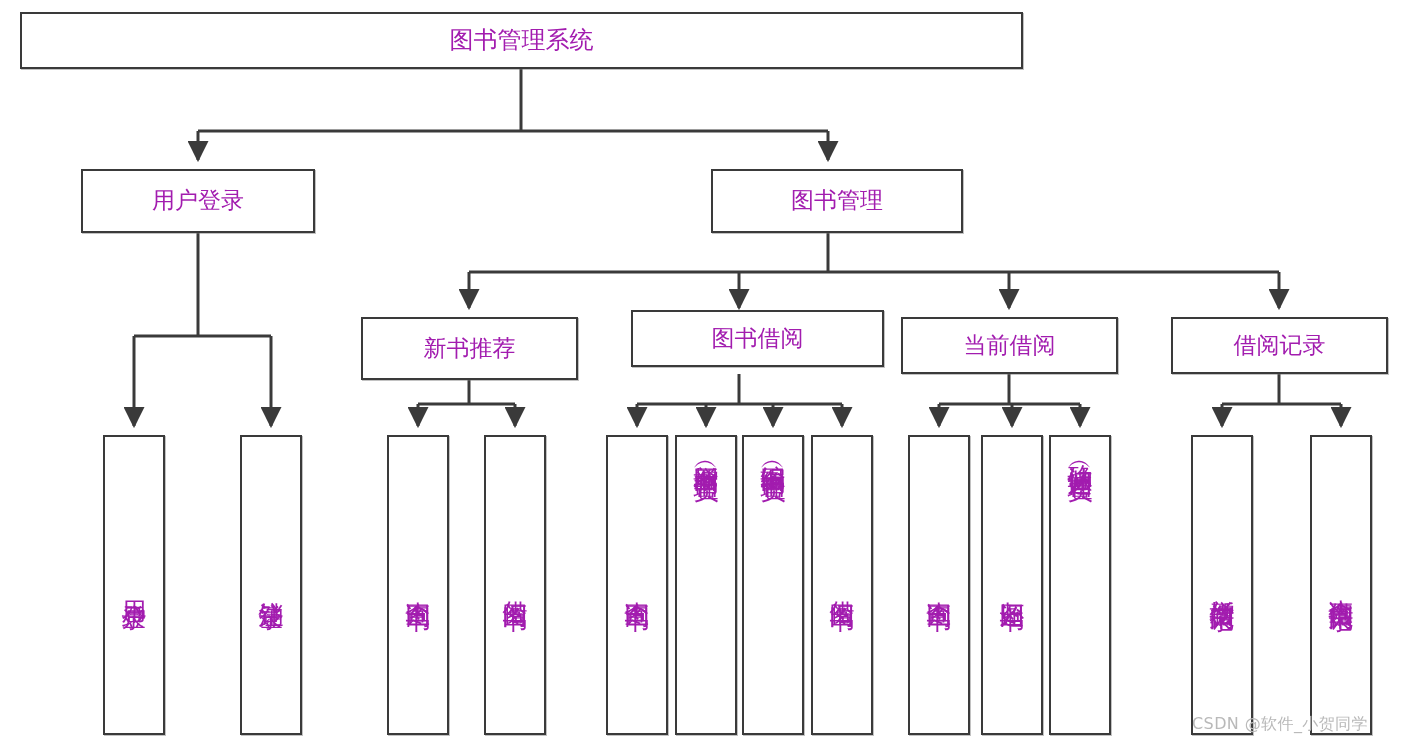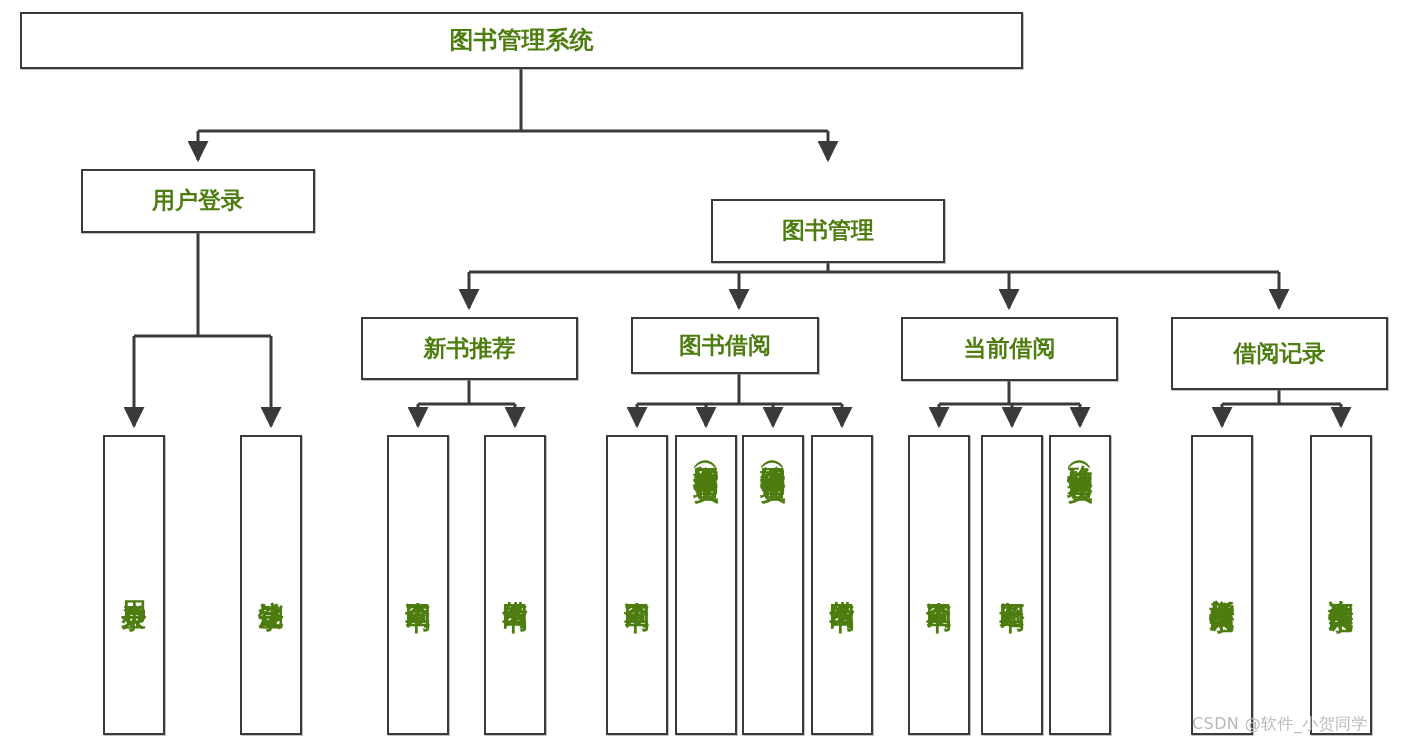--- a/index.html
+++ b/index.html
@@ -29,25 +29,24 @@
     position: absolute;
     box-sizing: border-box;
     border: 2px solid #3a3a3a;
     background: #ffffff;
     display: flex;
     align-items: center;
     justify-content: center;
     box-shadow: 1px 1px 0 rgba(120,120,120,0.45);
   }
   .node .label {
-    color: #4d7c0f;
+    color: #a21caf;
     line-height: 1.12;
     text-align: right;
     white-space: nowrap;
-    font-weight: bold;
   }
   .node-root .label { font-size: 24px; }
   .node-l2 .label { font-size: 23px; }
   .node-l3 .label { font-size: 23px; }
   .node-leaf {
     padding: 6px 0;
   }
   .node-leaf .label {
     writing-mode: vertical-rl;
     text-orientation: upright;
@@ -127,34 +126,34 @@
     </g>
   </svg>
 
   <div class="node node-root" id="node-root" style="left: 20px; top: 12px; width: 1003px; height: 57px;">
     <span class="label">图书管理系统</span>
   </div>
 
   <div class="node node-l2" id="node-l2-0" style="left: 81px; top: 169px; width: 234px; height: 64px;">
     <span class="label">用户登录</span>
   </div>
-  <div class="node node-l2" id="node-l2-1" style="left: 711px; top: 169px; width: 234px; height: 64px; margin-top: 30px;">
+  <div class="node node-l2" id="node-l2-1" style="left: 711px; top: 169px; width: 252px; height: 64px;">
     <span class="label">图书管理</span>
   </div>
 
   <div class="node node-l3" id="node-l3-0" style="left: 361px; top: 317px; width: 217px; height: 63px;">
     <span class="label">新书推荐</span>
   </div>
-  <div class="node node-l3" id="node-l3-1" style="left: 631px; top: 317px; width: 188px; height: 57px;">
+  <div class="node node-l3" id="node-l3-1" style="left: 631px; top: 310px; width: 253px; height: 57px;">
     <span class="label">图书借阅</span>
   </div>
-  <div class="node node-l3" id="node-l3-2" style="left: 901px; top: 317px; width: 217px; height: 64px;">
+  <div class="node node-l3" id="node-l3-2" style="left: 901px; top: 317px; width: 217px; height: 57px;">
     <span class="label">当前借阅</span>
   </div>
-  <div class="node node-l3" id="node-l3-3" style="left: 1171px; top: 317px; width: 217px; height: 73px;">
+  <div class="node node-l3" id="node-l3-3" style="left: 1171px; top: 317px; width: 217px; height: 57px;">
     <span class="label">借阅记录</span>
   </div>
 
   <div class="node node-leaf" id="node-leaf-0" style="left: 103px; top: 435px; width: 62px; height: 300px;">
     <span class="label">用户登录</span>
   </div>
   <div class="node node-leaf" id="node-leaf-1" style="left: 240px; top: 435px; width: 62px; height: 300px;">
     <span class="label">注销登录</span>
   </div>
   <div class="node node-leaf" id="node-leaf-2" style="left: 387px; top: 435px; width: 62px; height: 300px;">

